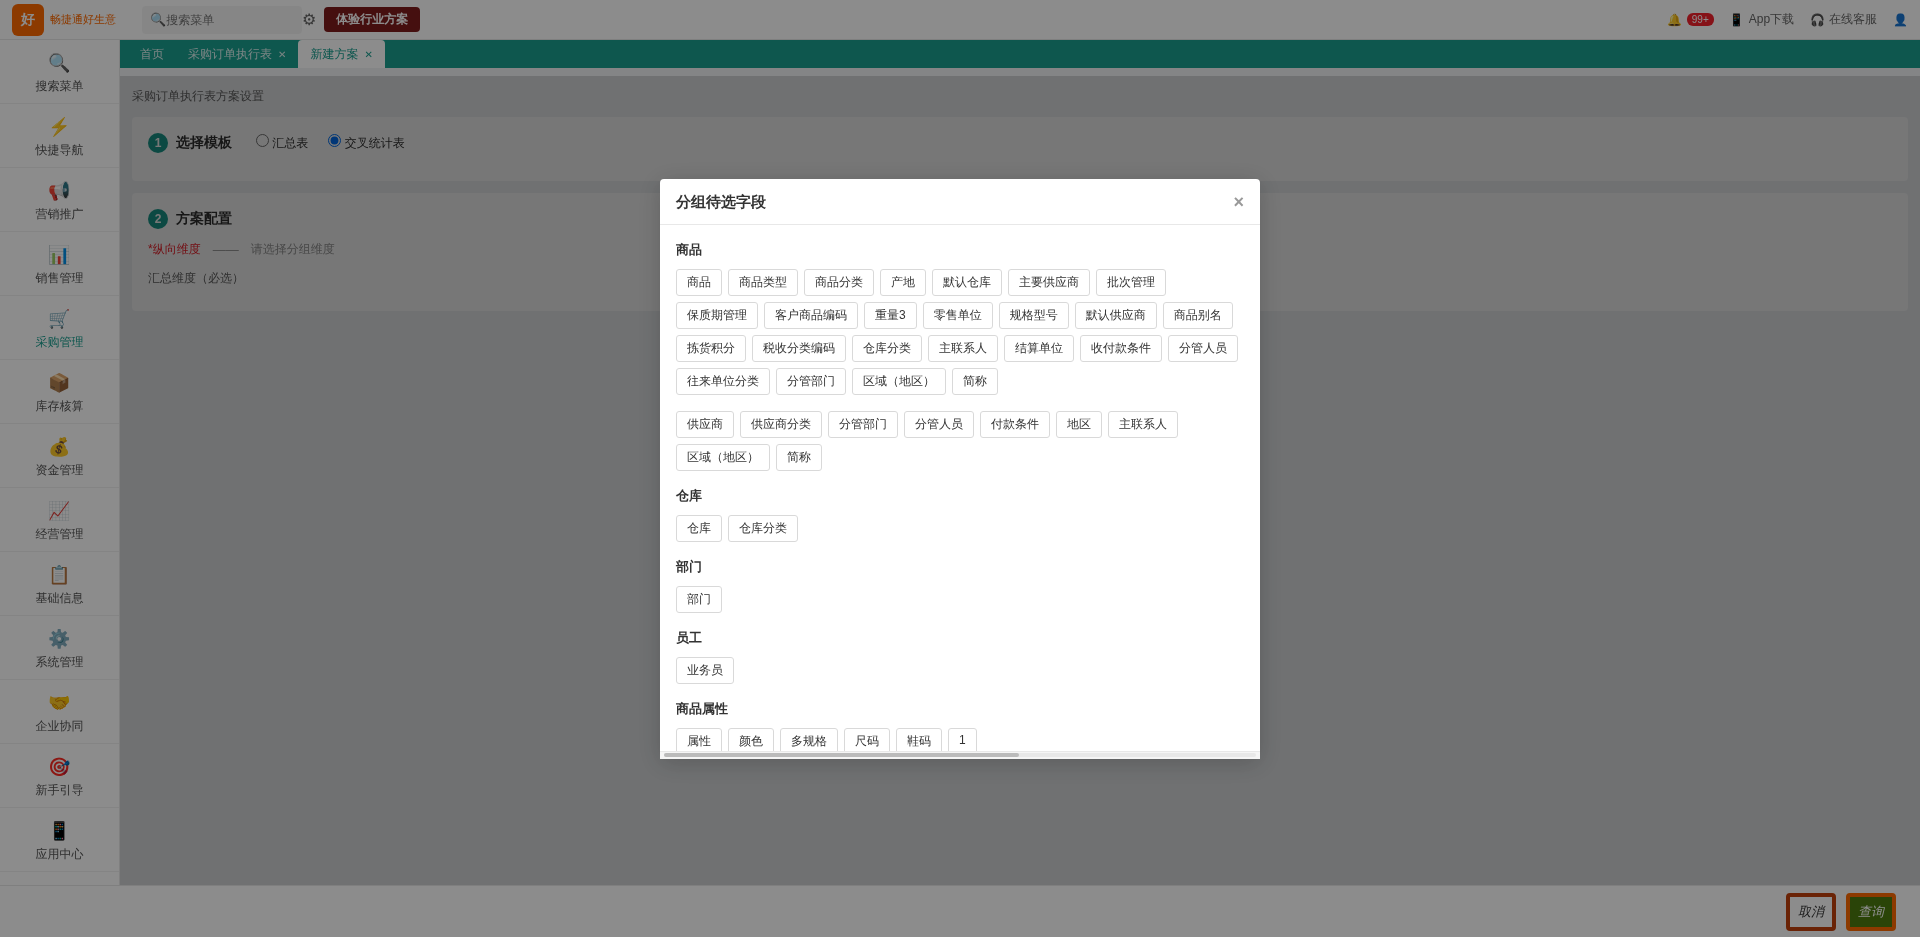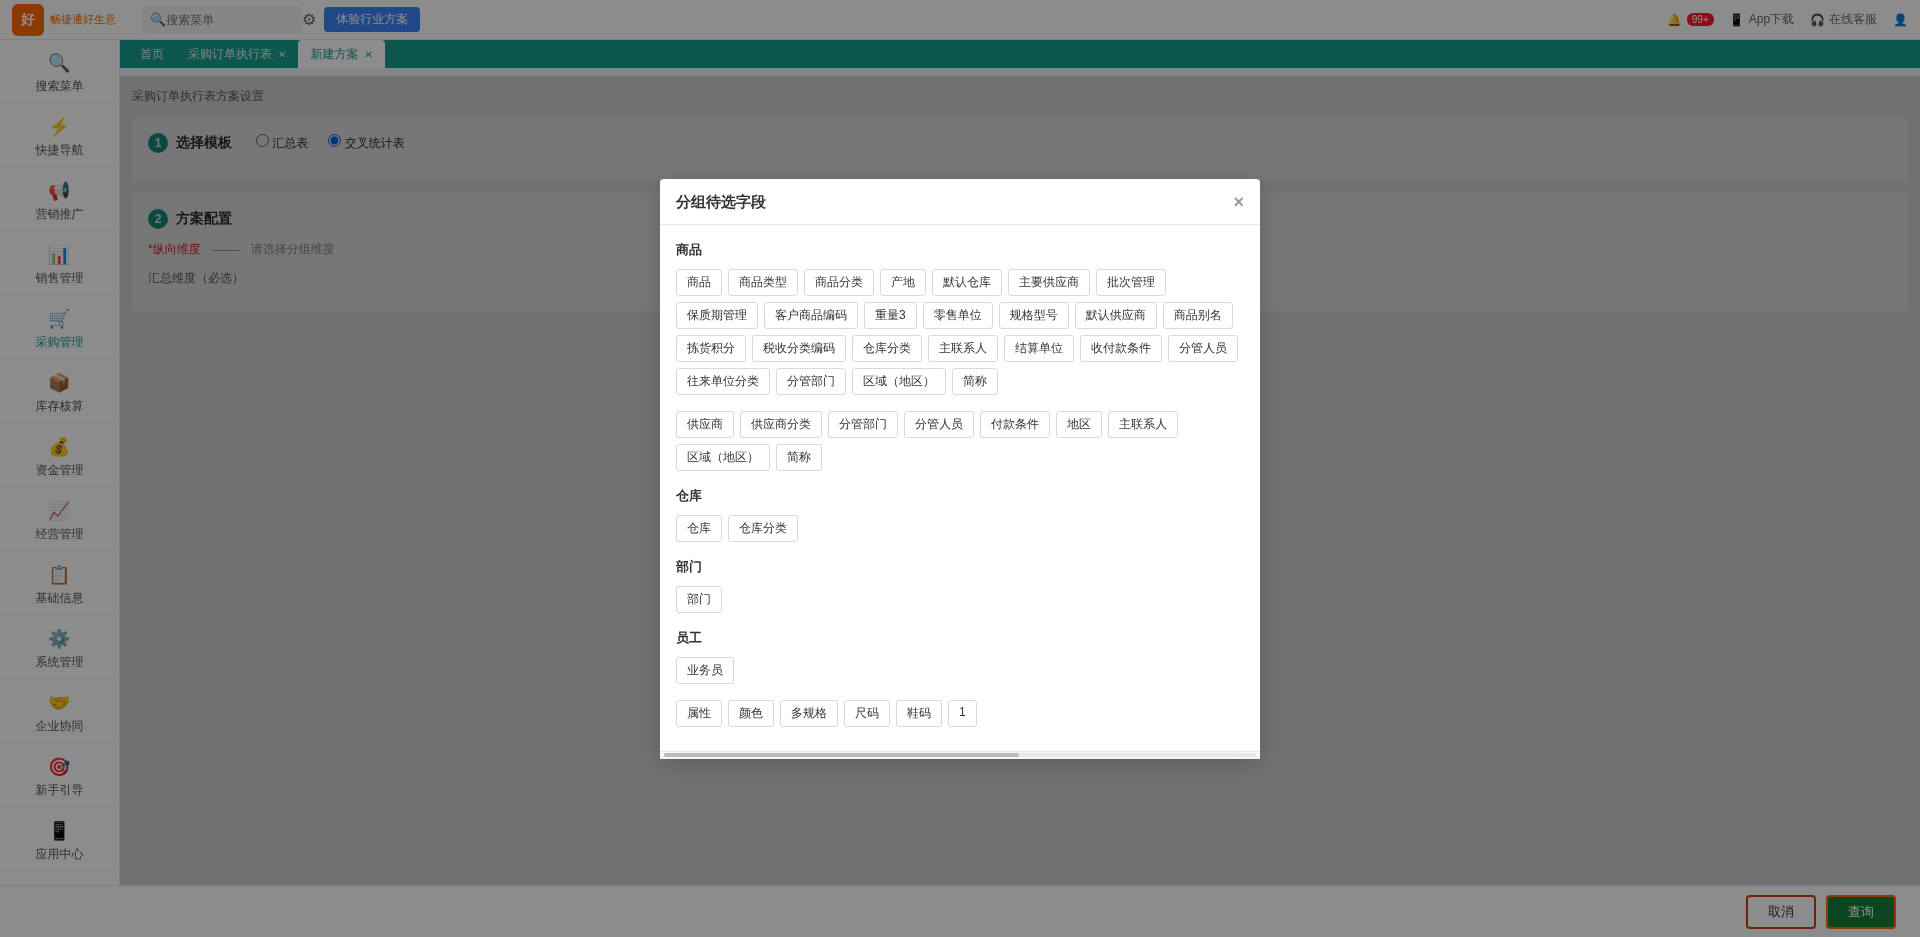--- a/index.html
+++ b/index.html
@@ -36,27 +36,28 @@
       border-radius: 4px;
       padding: 0 8px;
       height: 28px;
       width: 160px;
     }
     .top-search input {
       border: none; background: transparent; outline: none; font-size: 12px; width: 120px;
     }
     .top-btn {
       margin-left: 8px;
-      background: #3b82f6;
+      background: #7f1d1d;
       color: #fff;
       border: none;
       border-radius: 4px;
       padding: 4px 12px;
       font-size: 12px;
       cursor: pointer;
+      font-weight: bold;
     }
     .top-right {
       margin-left: auto;
       display: flex; align-items: center; gap: 16px;
     }
     .top-right-item {
       display: flex; align-items: center; gap: 4px;
       font-size: 12px; color: #666; cursor: pointer;
     }
     .badge {
@@ -218,29 +219,30 @@
     .modal-hscroll-track {
       flex: 1; height: 4px; background: #e8e8e8; border-radius: 2px; position: relative;
     }
     .modal-hscroll-thumb {
       position: absolute; left: 0; width: 60%; height: 100%; background: #bbb; border-radius: 2px;
     }
 
     
     .btn {
       border-radius: 4px;
-      padding: 6px 20px;
+      padding: 6px 8px;
       font-size: 13px;
       cursor: pointer;
-      border: 2px solid #c2410c;
+      border: 4px solid #c2410c;
       background: #fff;
       color: #333;
+      font-style: italic;
     }
     .btn-primary {
-      background: #15803d;
+      background: #4d7c0f;
       color: #fff;
       border-color: #ff6a00;
     }
 
     
     .bottom-bar {
       position: fixed;
       bottom: 0; left: 0; right: 0;
       height: 52px;
       background: #fff;
@@ -462,20 +464,21 @@
       </div>
 
       <div class="field-group">
         <div class="field-group-title">员工</div>
         <div class="field-tags">
           <span class="field-tag">业务员</span>
         </div>
       </div>
 
       <div class="field-group">
+        <div class="field-group-title">商品属性</div>
         <div class="field-tags">
           <span class="field-tag">属性</span>
           <span class="field-tag">颜色</span>
           <span class="field-tag">多规格</span>
           <span class="field-tag">尺码</span>
           <span class="field-tag">鞋码</span>
           <span class="field-tag">1</span>
         </div>
       </div>
 

